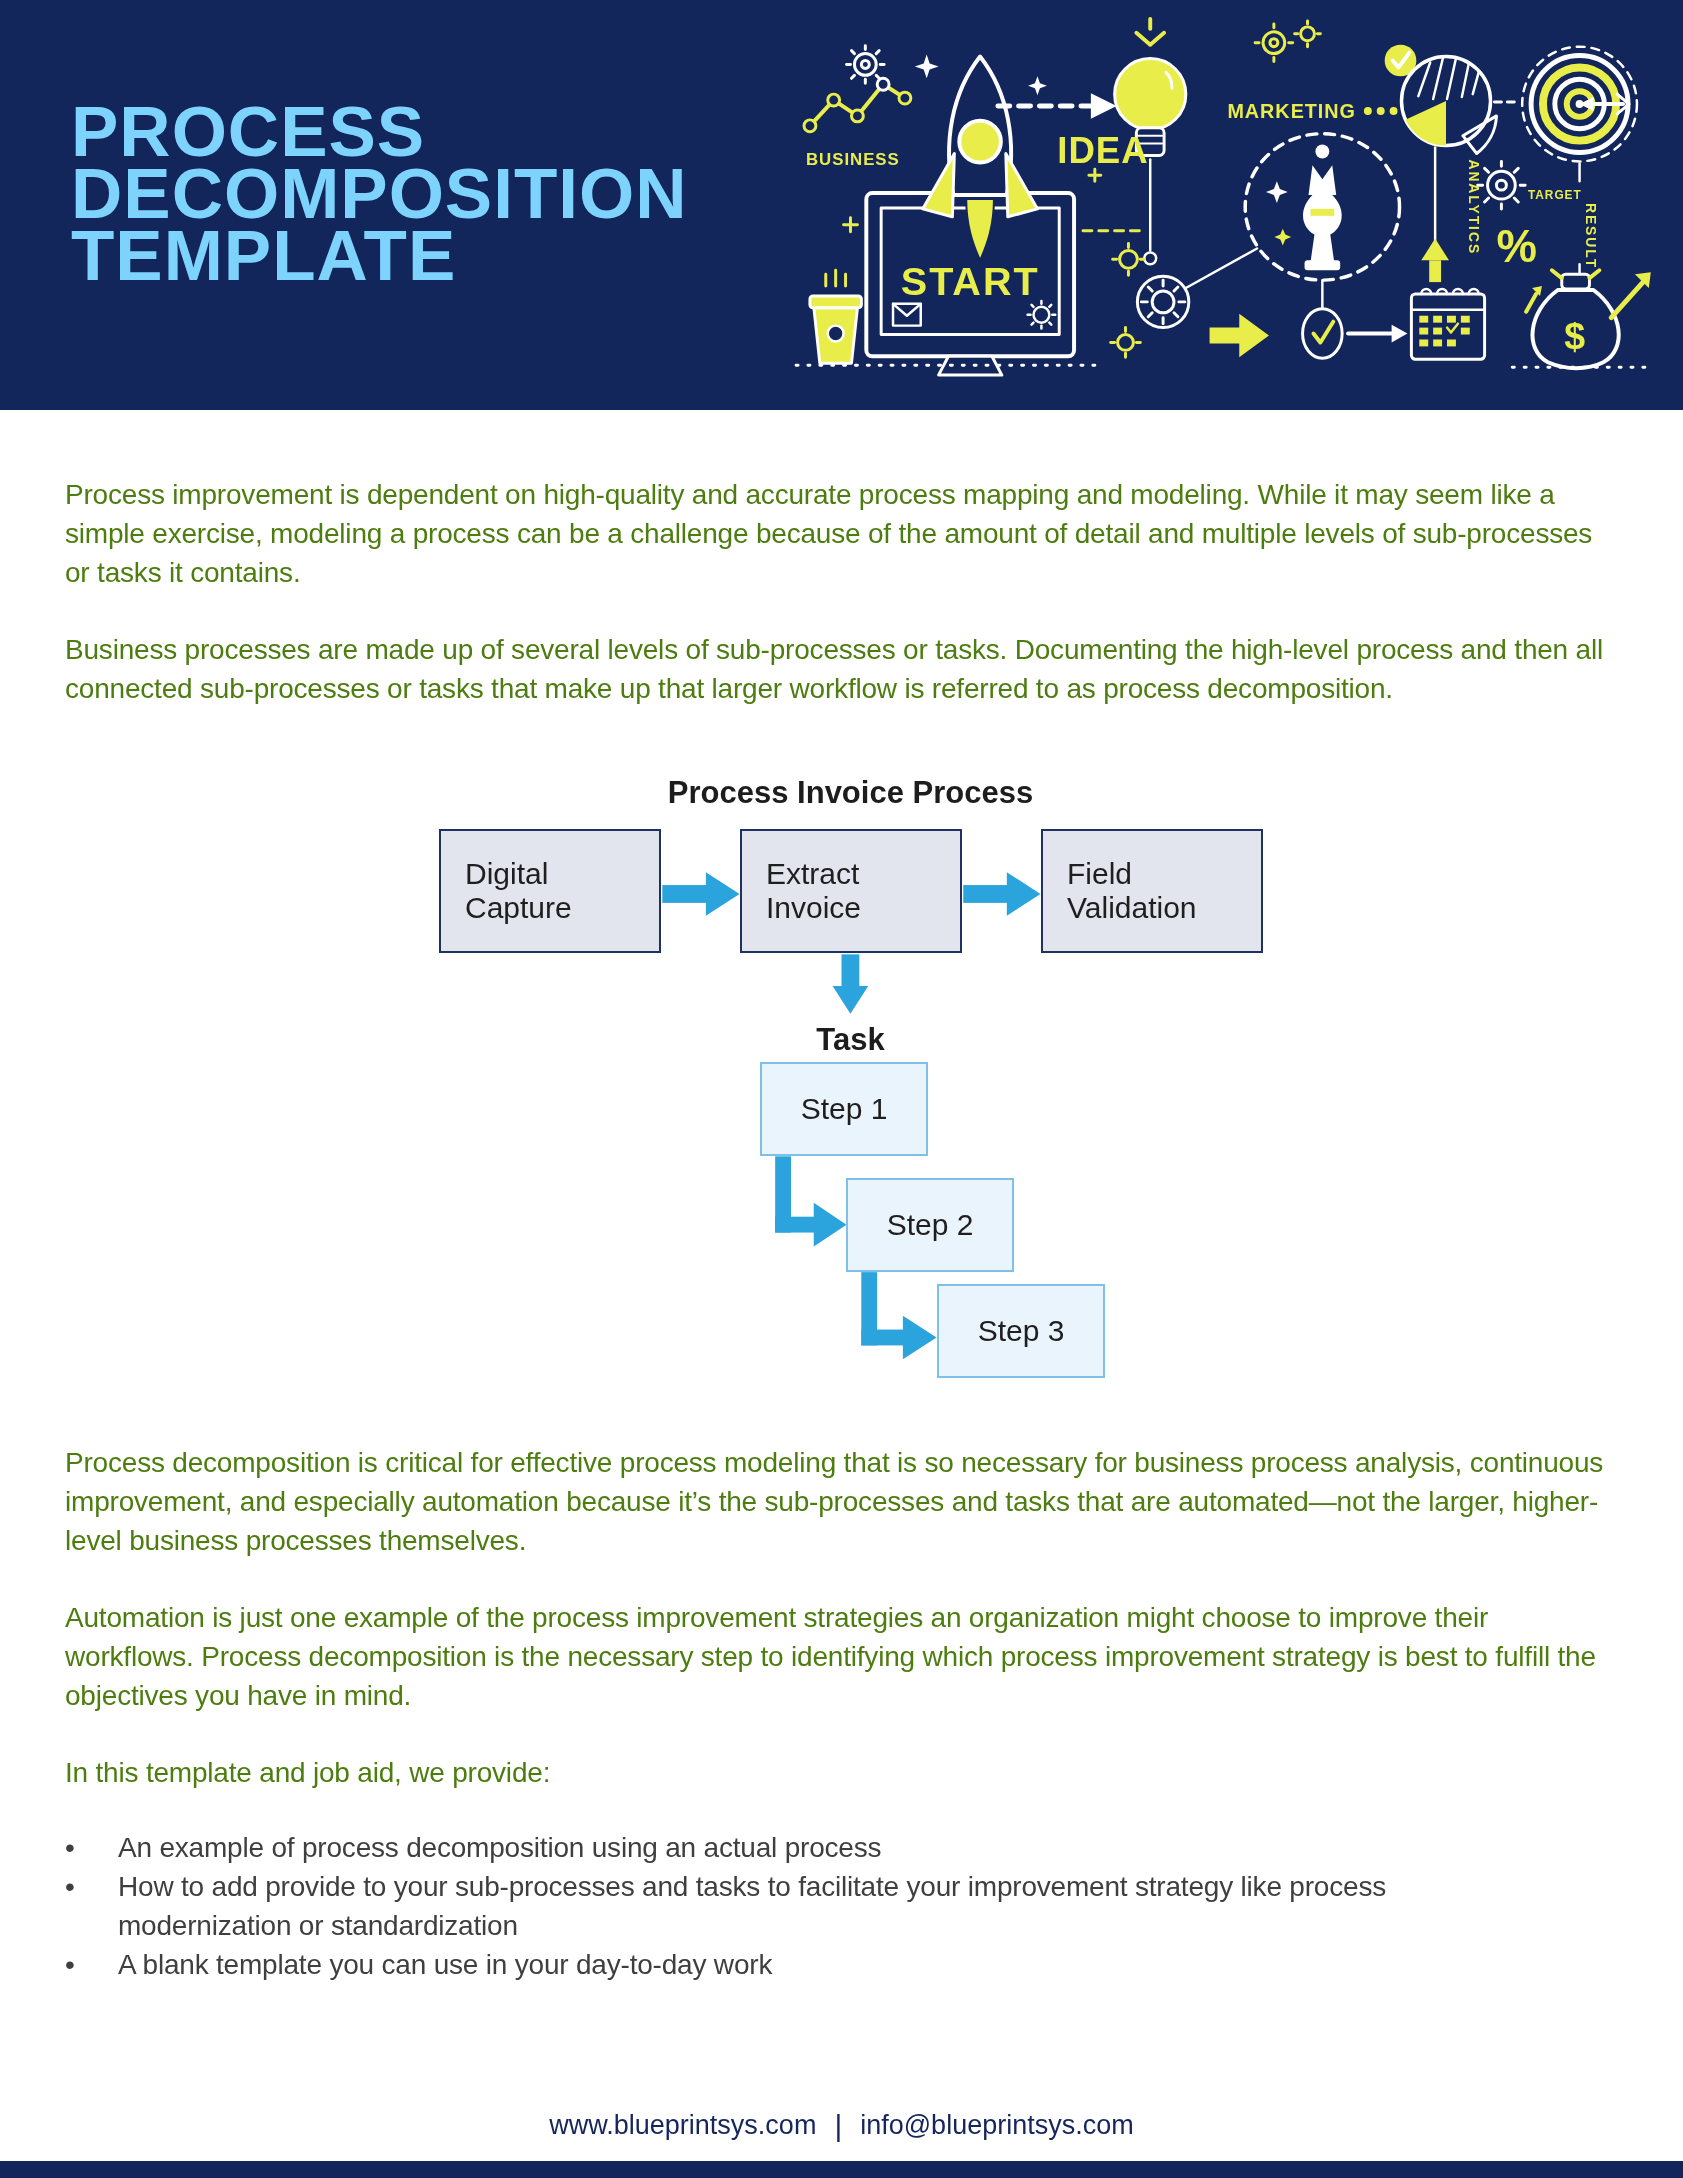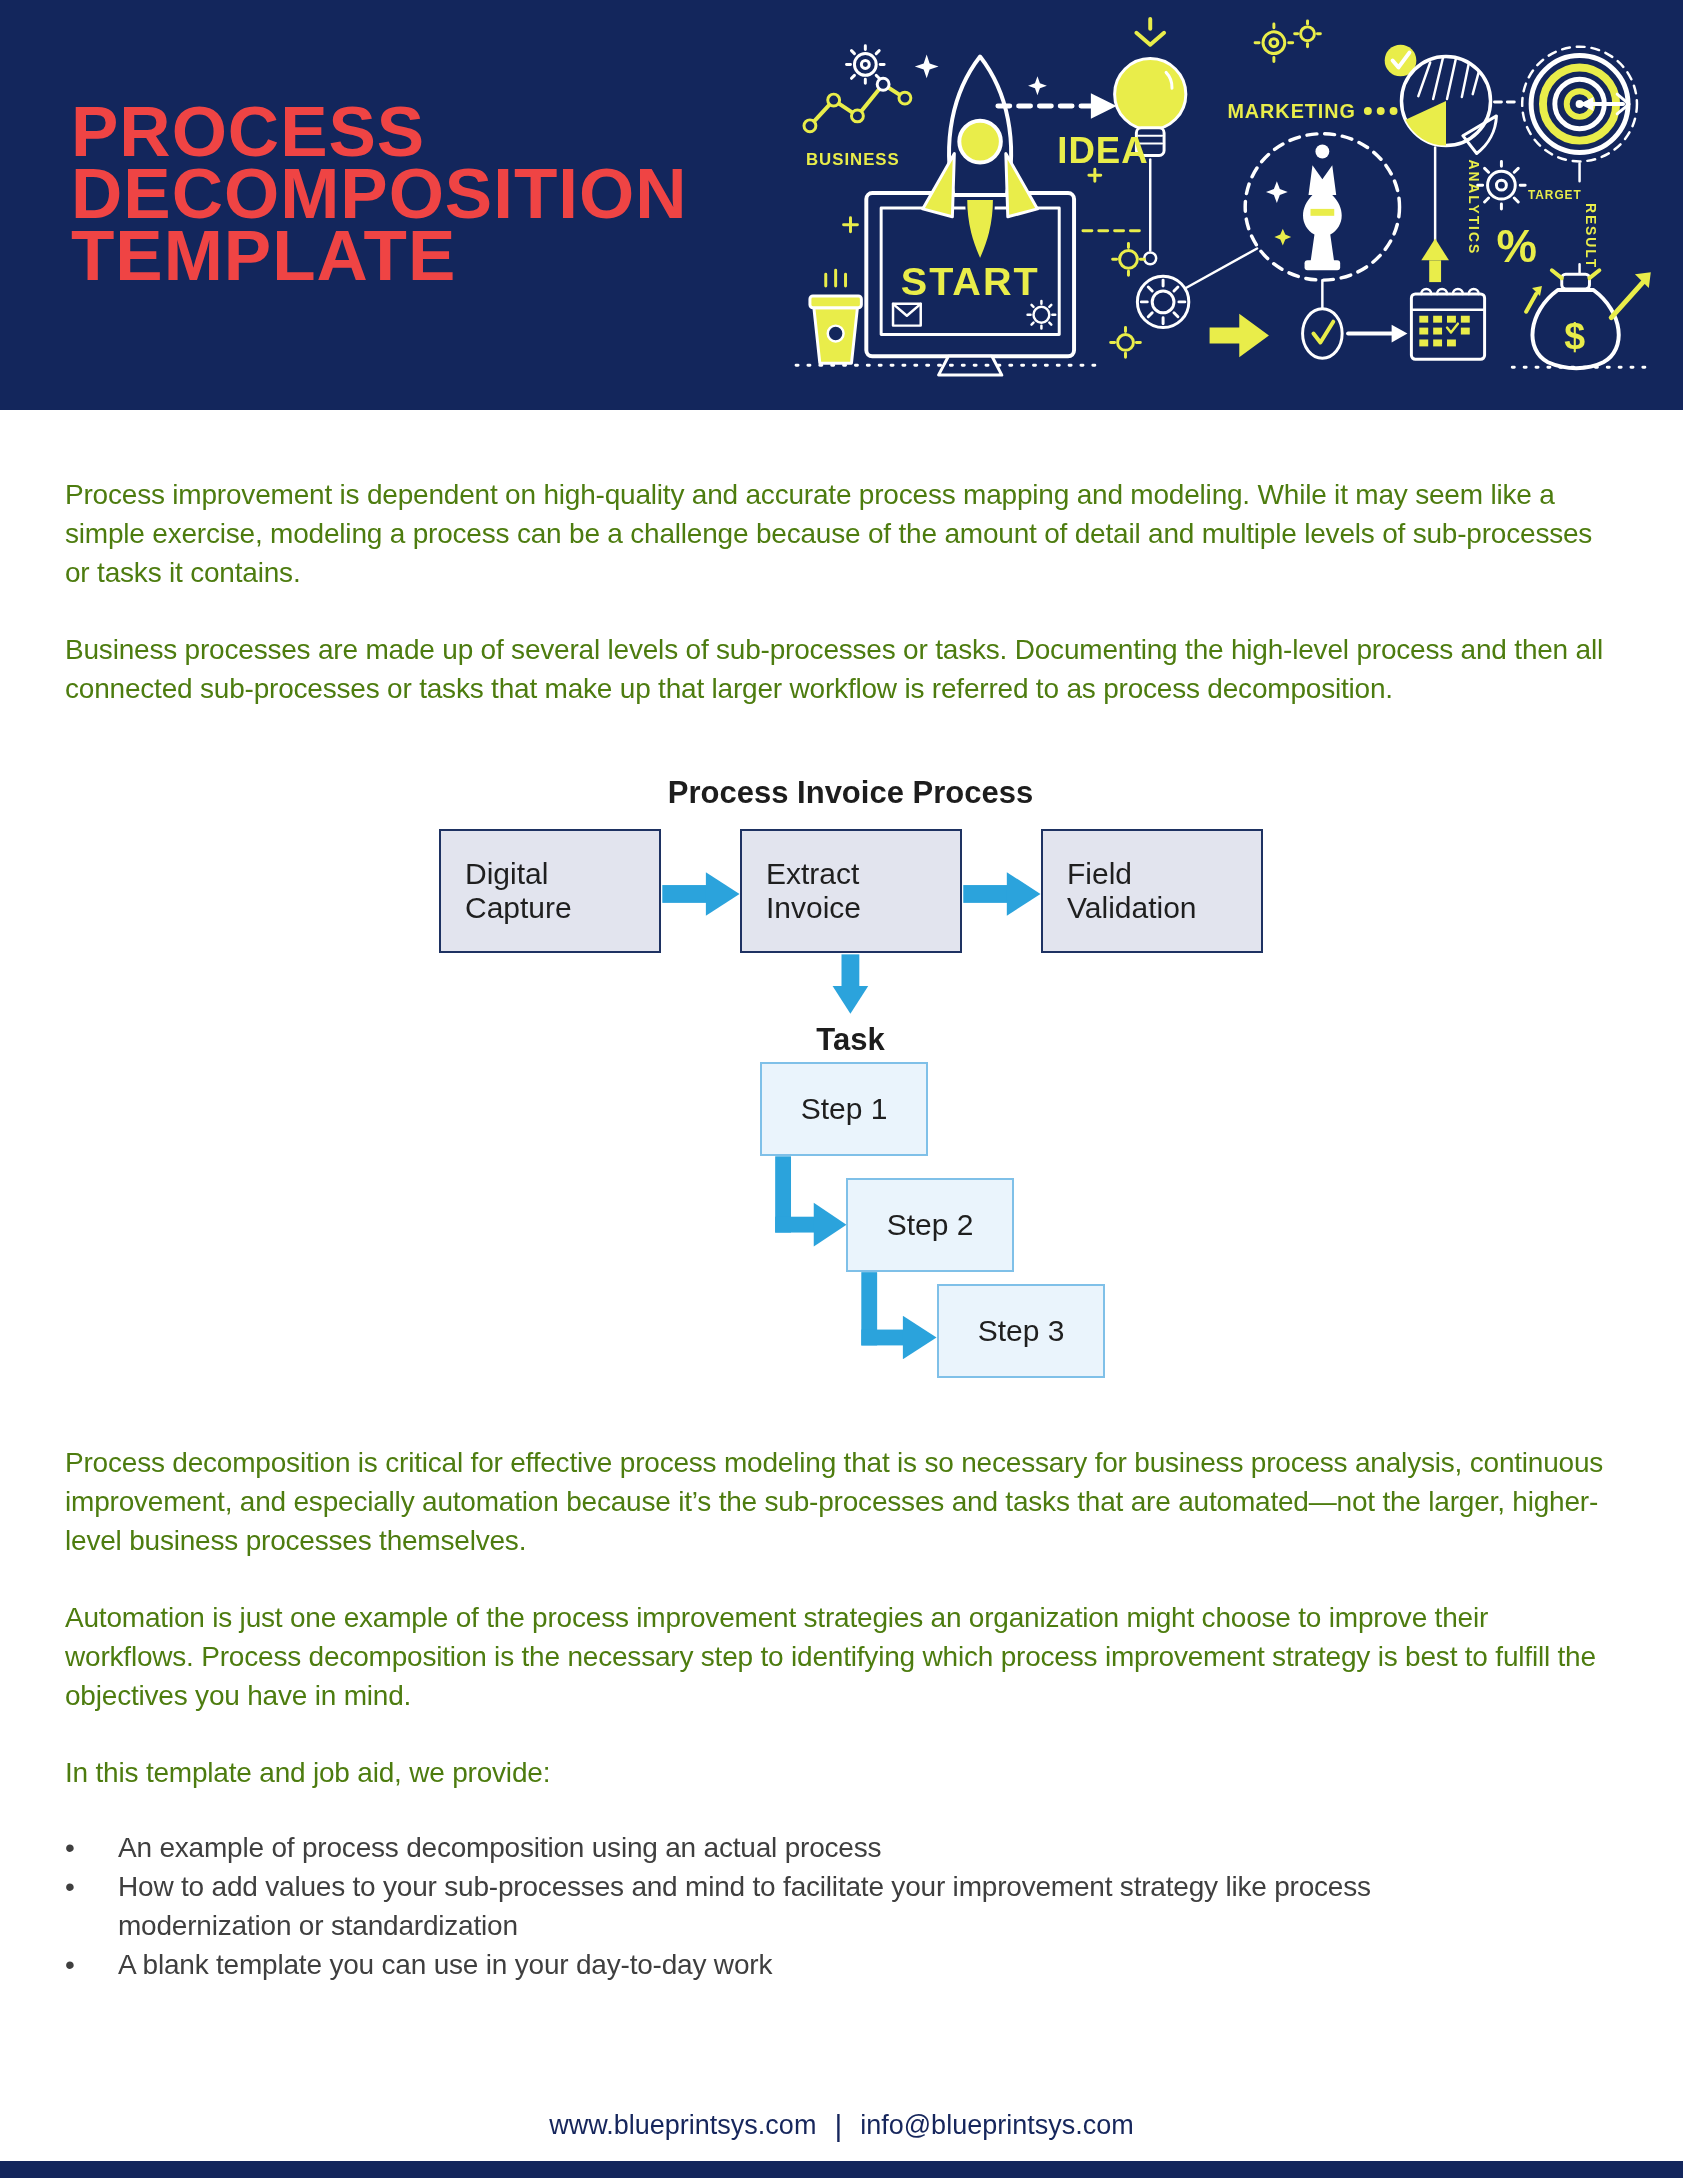--- a/index.html
+++ b/index.html
@@ -4,21 +4,21 @@
 <style>
   html,body{margin:0;padding:0;background:#9aa0a6;}
   .page{
     position:relative;width:1683px;height:2178px;background:#ffffff;
     font-family:"Liberation Sans","DejaVu Sans",sans-serif;overflow:hidden;margin:0 auto;
   }
   
   .header{position:absolute;left:0;top:0;width:1683px;height:410px;background:#13265C;}
   .logo{position:absolute;left:73px;top:30px;color:#fff;font-size:56px;font-weight:700;letter-spacing:-1px;}
   .logo .tm{font-size:22px;vertical-align:26px;margin-left:2px;}
-  .header-title{position:absolute;left:71px;top:101px;color:#ef4444;font-weight:700;font-size:71px;line-height:62px;letter-spacing:1px;}
+  .header-title{position:absolute;left:71px;top:101px;color:#7dd3fc;font-weight:700;font-size:71px;line-height:62px;letter-spacing:1px;}
   .illus{position:absolute;left:782px;top:15px;}
   
   .para{position:absolute;left:65px;width:1552px;font-size:28px;line-height:39px;color:#4d7c0f;letter-spacing:-0.2px;}
   .p1{top:475px;} .p2{top:630px;} .p3{top:1443px;} .p4{top:1598px;} .p5{top:1753px;}
   .bullets{position:absolute;left:65px;top:1828px;width:1485px;}
   .bullet-row{display:flex;font-size:28px;line-height:39px;color:#3f3f3f;letter-spacing:-0.2px;}
   .bullet-row .dot{width:53px;flex:0 0 53px;}
   .bullet-row .btxt{width:1356px;}
   
   .diag-title{position:absolute;left:0;top:775px;width:1701px;text-align:center;font-size:31px;font-weight:700;color:#1d1d1d;}
@@ -309,21 +309,21 @@
   <div class="para p4">Automation is just one example of the process improvement strategies an organization might choose to improve their workflows. Process decomposition is the necessary step to identifying which process improvement strategy is best to fulfill the objectives you have in mind.</div>
   <div class="para p5">In this template and job aid, we provide:</div>
 
   <div class="bullets">
     <div class="bullet-row">
         <span class="dot">•</span>
         <span class="btxt">An example of process decomposition using an actual process</span>
       </div>
     <div class="bullet-row">
         <span class="dot">•</span>
-        <span class="btxt">How to add values to your sub-processes and mind to facilitate your improvement strategy like process modernization or standardization</span>
+        <span class="btxt">How to add provide to your sub-processes and tasks to facilitate your improvement strategy like process modernization or standardization</span>
       </div>
     <div class="bullet-row">
         <span class="dot">•</span>
         <span class="btxt">A blank template you can use in your day-to-day work</span>
       </div>
   </div>
 
   <div class="footer">
     <a href="#">www.blueprintsys.com</a><span class="sep">|</span><a href="#">info@blueprintsys.com</a>
   </div>

